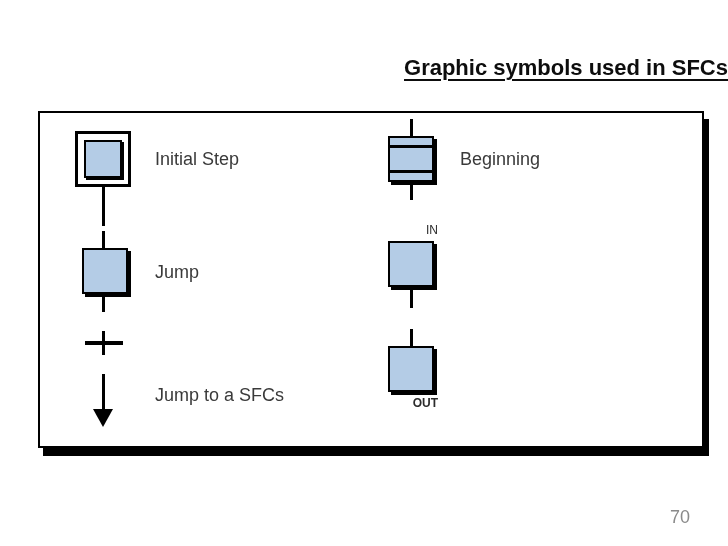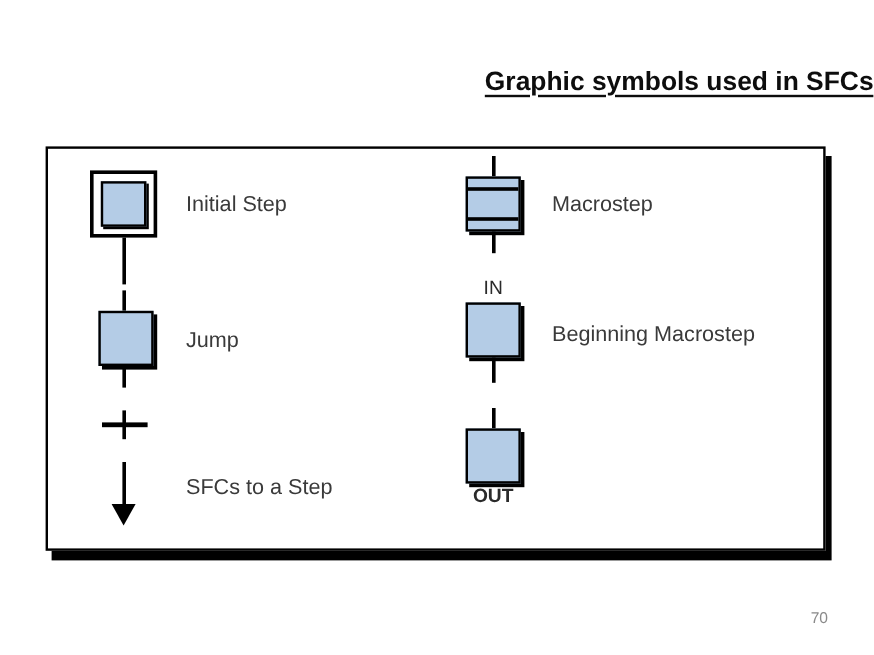--- a/index.html
+++ b/index.html
@@ -27,26 +27,27 @@
     font-size: 22px;
     font-weight: bold;
     color: var(--title-text, #0d0d0d);
     text-decoration: underline;
     text-decoration-thickness: 2px;
     text-underline-offset: 4px;
   }
   .panel {
     position: absolute;
     left: 38px;
-    top: 122px;
+    top: 111px;
     width: 646px;
     height: 333px;
     background: #ffffff;
     border: 2px solid var(--outline, #000);
     box-shadow: 5px 8px 0 var(--outline, #000);
+    padding-left: 16px;
   }
   .stem {
     position: absolute;
     width: 3px;
     background: var(--outline, #000);
   }
   .hbar {
     position: absolute;
     height: 4px;
     background: var(--outline, #000);
@@ -98,30 +99,30 @@
   .label {
     position: absolute;
     font-size: 18px;
     line-height: 22px;
     color: var(--label-text, #3a3a3a);
     white-space: nowrap;
   }
   .portlabel {
     position: absolute;
     width: 54px;
-    text-align: center;
-    font-size: 16px;
+    text-align: right;
+    font-size: 12px;
     line-height: 18px;
     color: #2b2b2b;
   }
   .page-number {
     position: absolute;
     top: 507px;
     right: 38px;
-    font-size: 13px;
+    font-size: 18px;
     color: var(--page-number-text, #8a8a8a);
     text-align: right;
   }
 </style>
 </head>
 <body>
 
 <div class="slide">
 
   <h1 class="title">Graphic symbols used in SFCs</h1>
@@ -137,34 +138,33 @@
     <div class="stem" style="left:62px; top:118px; height:17px;"></div>
     <div class="bluebox" style="left:42px; top:135px;"></div>
     <div class="stem" style="left:62px; top:181px; height:18px;"></div>
     <div class="label" style="left:115px; top:148px;">Jump</div>
 
     <div class="stem" style="left:62px; top:218px; height:24px;"></div>
     <div class="hbar" style="left:45px; top:228px; width:38px;"></div>
 
     <div class="stem" style="left:62px; top:261px; height:36px;"></div>
     <div class="arrowhead" style="left:53px; top:296px;"></div>
-    <div class="label" style="left:115px; top:271px;">SFCs to a Step</div>
+    <div class="label" style="left:115px; top:271px;">Jump to a SFCs</div>
 
     <div class="stem" style="left:370px; top:6px; height:17px;"></div>
     <div class="bluebox" style="left:348px; top:23px;">
       <div class="band top"></div>
       <div class="band bottom"></div>
     </div>
     <div class="stem" style="left:370px; top:69px; height:18px;"></div>
-    <div class="label" style="left:420px; top:35px;">Macrostep</div>
+    <div class="label" style="left:420px; top:35px;">Beginning</div>
 
     <div class="portlabel" style="left:344px; top:108px;">IN</div>
     <div class="bluebox" style="left:348px; top:128px;"></div>
     <div class="stem" style="left:370px; top:174px; height:21px;"></div>
-    <div class="label" style="left:420px; top:143px;">Beginning Macrostep</div>
 
     <div class="stem" style="left:370px; top:216px; height:17px;"></div>
     <div class="bluebox" style="left:348px; top:233px;"></div>
     <div class="portlabel" style="left:344px; top:281px;font-weight:bold;">OUT</div>
 
   </div>
 
   <div class="page-number">70</div>
 
 </div>

